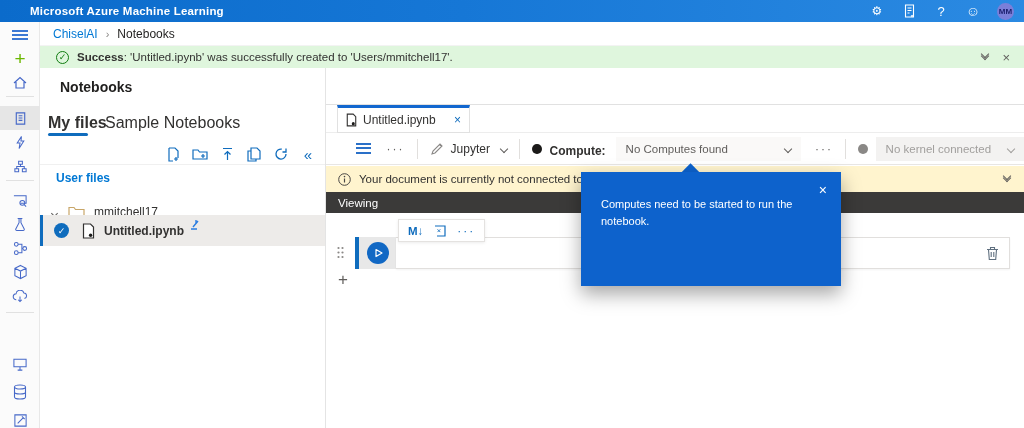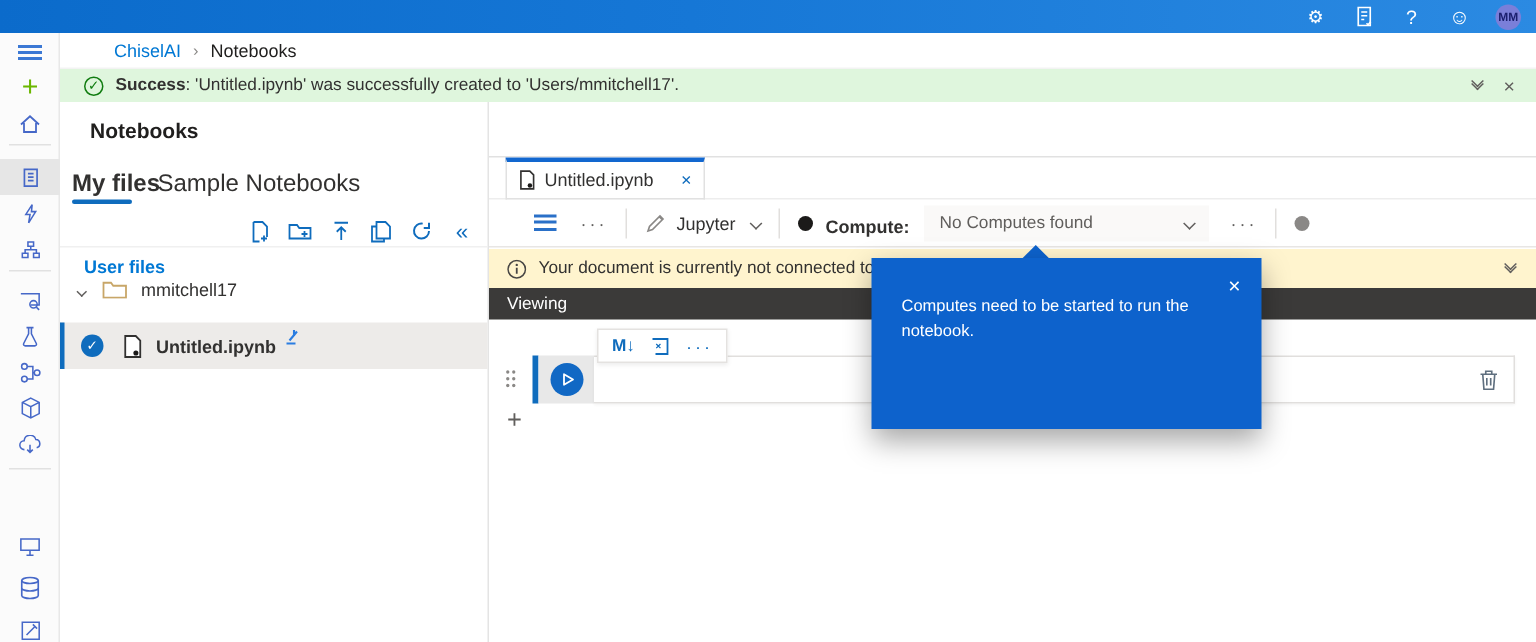--- a/index.html
+++ b/index.html
@@ -22,21 +22,21 @@
   .rail-item { position:absolute; left:0; width:40px; height:24px; display:flex; align-items:center; justify-content:center; color:#4668c8; cursor:pointer; }
   .rail-item.sel { background:#e6e6e6; }
   .rail-div { position:absolute; left:6px; width:28px; border-top:1px solid #e1e1e1; }
   .ham { width:16px; height:10px; border-top:2px solid #3b78d4; border-bottom:2px solid #3b78d4; position:relative; }
   .ham:after { content:""; position:absolute; left:0; top:2px; width:16px; border-top:2px solid #3b78d4; }
   .plus-glyph { color:#6bb700; font-size:19px; font-weight:normal; line-height:1; }
 
   
   .crumbbar { position:absolute; left:40px; top:22px; right:0; height:24px; background:#fff;
               display:flex; align-items:center; border-bottom:1px solid #f3f3f3; }
-  .crumb-link { color:#0078d4; margin-left:36px; cursor:pointer; }
+  .crumb-link { color:#0078d4; margin-left:13px; cursor:pointer; }
   .crumb-sep { color:#8a8886; margin:0 8px; font-size:11px; }
   .crumb-cur { color:#201f1e; }
 
   
   .success { position:absolute; left:40px; top:46px; right:0; height:22px; background:#dff6dd;
              display:flex; align-items:center; font-size:11.5px; }
   .succ-ic { width:13px; height:13px; border:1.2px solid #107c10; border-radius:50%; color:#107c10;
              font-size:9px; display:flex; align-items:center; justify-content:center; margin:0 8px 0 16px; }
   .succ-strong { font-weight:bold; }
   .succ-right { margin-left:auto; display:flex; align-items:center; gap:14px; padding-right:14px; color:#605e5c; }
@@ -49,21 +49,21 @@
   .panel { position:absolute; left:40px; top:68px; width:286px; height:360px; background:#fff; border-right:1px solid #e4e4e4; }
   .panel-heading { position:absolute; left:20px; top:11px; font-size:14px; font-weight:bold; color:#201f1e; }
   .ptab { position:absolute; top:46px; font-size:16px; cursor:pointer; color:#323130; }
   .ptab.active { font-weight:bold; }
   .ptab-underline { position:absolute; left:8px; top:65px; width:40px; height:3px; background:#0f6cbd; border-radius:2px; }
   .ptools { position:absolute; left:0; top:74px; right:8px; height:24px; display:flex; align-items:center; justify-content:flex-end; gap:9px; color:#0f6cbd; }
   .ptool { width:18px; height:18px; display:flex; align-items:center; justify-content:center; cursor:pointer; color:#0f6cbd; font-size:13px; }
   .psep { position:absolute; left:0; right:0; top:96px; border-top:1px solid #f0f0f0; }
   .userfiles { position:absolute; left:16px; top:103px; color:#0078d4; font-weight:bold; }
   .tree-row { position:absolute; left:0; right:0; height:26px; display:flex; align-items:center; cursor:pointer; }
-  .row-folder { top:112px; }
+  .row-folder { top:131px; }
   .row-file { top:147px; height:31px; background:#edebe9; border-left:3px solid #0f6cbd; }
   .tree-chev { margin-left:12px; color:#605e5c; }
   .tree-chev .chev { width:5px; height:5px; }
   .folder-ic { margin-left:11px; }
   .tree-label { margin-left:9px; }
   .tree-label.bold { font-weight:bold; }
   .checkcircle { width:15px; height:15px; border-radius:50%; background:#0f6cbd; color:#fff; font-size:9px;
                  display:flex; align-items:center; justify-content:center; margin-left:11px; }
   .edit-ind { margin-left:2px; margin-top:-12px; }
 
@@ -125,20 +125,21 @@
   .tooltip p + p { margin-top:13px; }
 
   svg { display:block; }
 </style>
 </head>
 <body>
 
 <div id="app">
 
   <div class="topbar">
+    <div class="topbar-title">Microsoft Azure Machine Learning</div>
     <div class="topbar-right">
       <div class="tb-ic">⚙</div>
       <div class="tb-ic">
         <svg width="13" height="14" viewBox="0 0 13 14">
             <path d="M2.5 1h8v12h-8z M4.5 4h4 M4.5 6.5h4 M4.5 9h2" fill="none" stroke="#fff" stroke-width="1.1"></path>
             <path d="M8 11.5l1 1 1.8-2" fill="none" stroke="#fff" stroke-width="1.1"></path>
           </svg>
       </div>
       <div class="tb-ic" style="font-size:13px;">?</div>
       <div class="tb-ic" style="font-size:14px;">☺</div>
@@ -345,20 +346,24 @@
       <span class="tool-sep"></span>
       <span class="dot dot-black"></span>
       <span class="compute-label">Compute:</span>
       <span class="dropdown dd-compute">
         <span class="dd-label">No Computes found</span>
         <span class="chev"></span>
       </span>
       <span class="more-dots" style="margin-left:14px;">···</span>
       <span class="tool-sep"></span>
       <span class="dot dot-gray"></span>
+      <span class="dropdown dd-kernel">
+        <span class="dd-label">No kernel connected</span>
+        <span class="chev"></span>
+      </span>
     </div>
 
     <div class="warnbar">
       <span class="info-ic">
         <svg width="13" height="13" viewBox="0 0 13 13">
             <circle cx="6.5" cy="6.5" r="5.8" fill="none" stroke="#484644" stroke-width="1"></circle>
             <path d="M6.5 5.5V9.5" stroke="#484644" stroke-width="1.2"></path>
             <circle cx="6.5" cy="3.6" r=".8" fill="#484644"></circle>
           </svg>
       </span>

